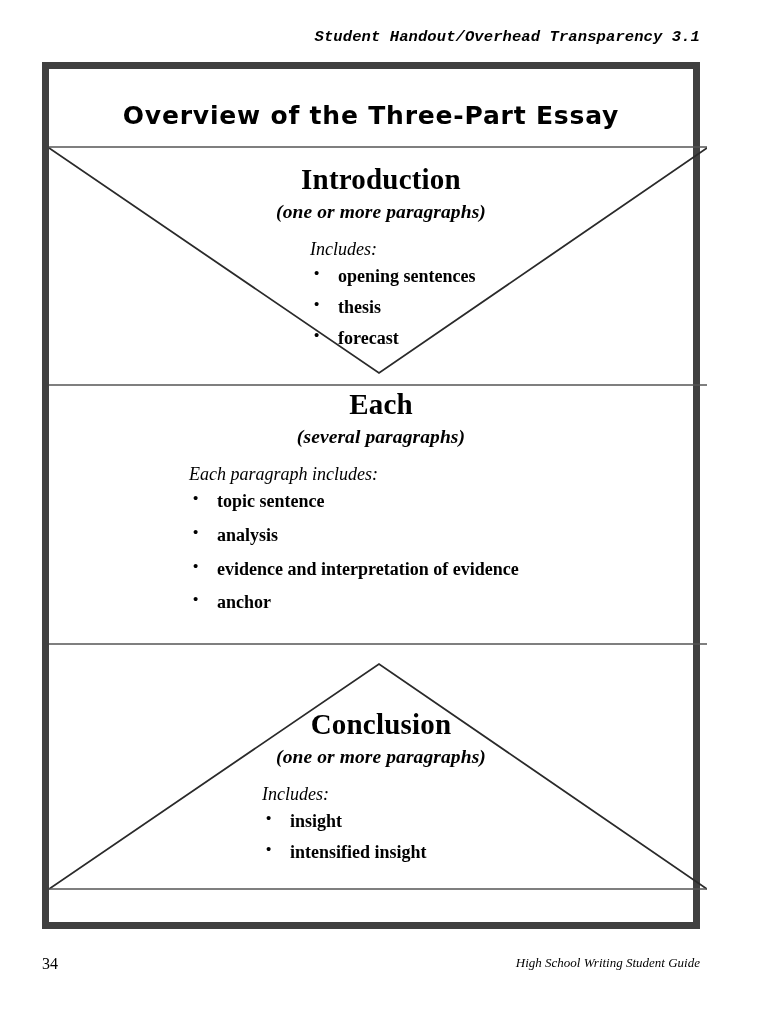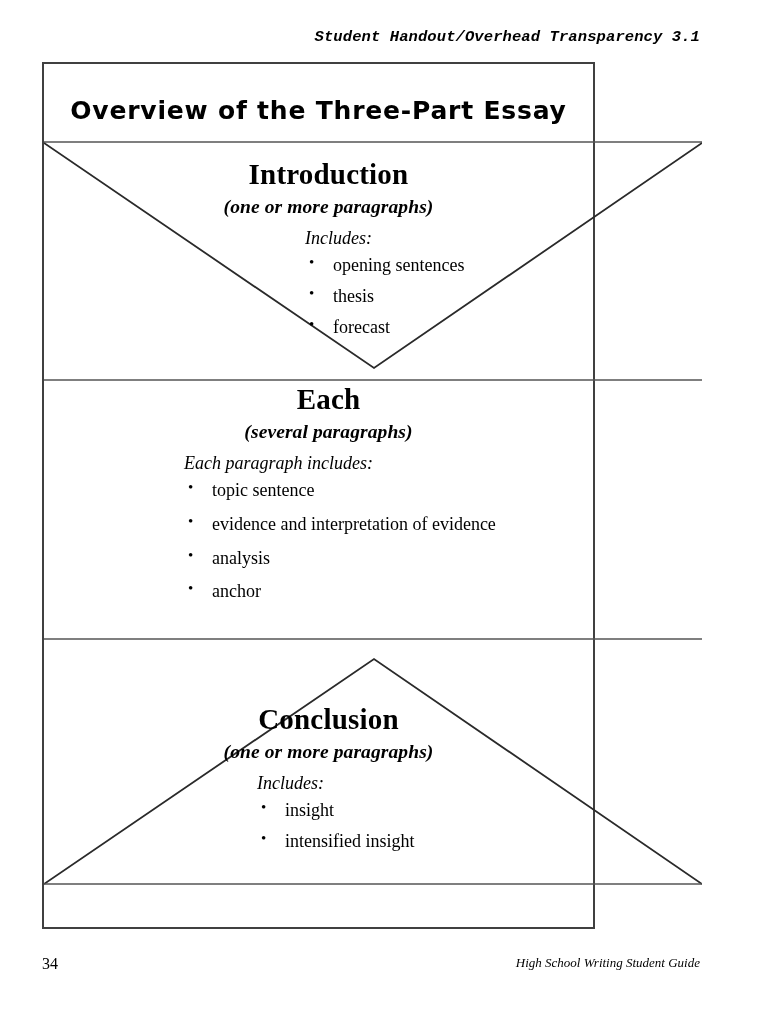--- a/index.html
+++ b/index.html
@@ -27,23 +27,23 @@
     font-size: 15.5px;
     letter-spacing: .1px;
     white-space: nowrap;
   }
 
   
   .diagram-frame {
     position: absolute;
     left: 42px;
     top: 62px;
-    width: 553px;
+    width: 658px;
     height: 867px;
-    border: 2px solid #404040;
+    border: 7px solid #404040;
     box-sizing: border-box;
     background: #ffffff;
   }
 
   
   .diagram-lines {
     position: absolute;
     left: 0;
     top: 0;
     width: 658px;
@@ -81,35 +81,36 @@
     font-style: italic;
     font-size: 19.5px;
     line-height: 1.2;
     margin-top: 5px;
     letter-spacing: .1px;
   }
   .sec-includes {
     font-style: italic;
     font-size: 18px;
     line-height: 1.2;
-    margin-top: 9px;
+    margin-top: 15px;
   }
 
   ul.bullets {
     list-style: none;
     margin: 6px 0 0 0;
     padding: 0;
     font-size: 18px;
   }
   ul.bullets li {
     position: relative;
     padding-left: 28px;
     margin-bottom: 10px;
     line-height: 1.15;
     white-space: nowrap;
+    font-weight: bold;
   }
   ul.bullets li:before {
     content: "\2022";
     position: absolute;
     left: 4px;
     top: -1px;
     font-size: 15px;
   }
 
   
@@ -187,22 +188,22 @@
     </div>
   </div>
 
   <div class="band band-body">
     <div class="inner">
       <div class="sec-heading">Each</div>
       <div class="sec-subheading">(several paragraphs)</div>
       <div class="sec-includes">Each paragraph includes:</div>
       <ul class="bullets">
         <li>topic sentence</li>
+        <li>analysis</li>
         <li>evidence and interpretation of evidence</li>
-        <li>analysis</li>
         <li>anchor</li>
       </ul>
     </div>
   </div>
 
   <div class="band band-conc">
     <div class="inner">
       <div class="sec-heading">Conclusion</div>
       <div class="sec-subheading">(one or more paragraphs)</div>
       <div class="sec-includes">Includes:</div>

